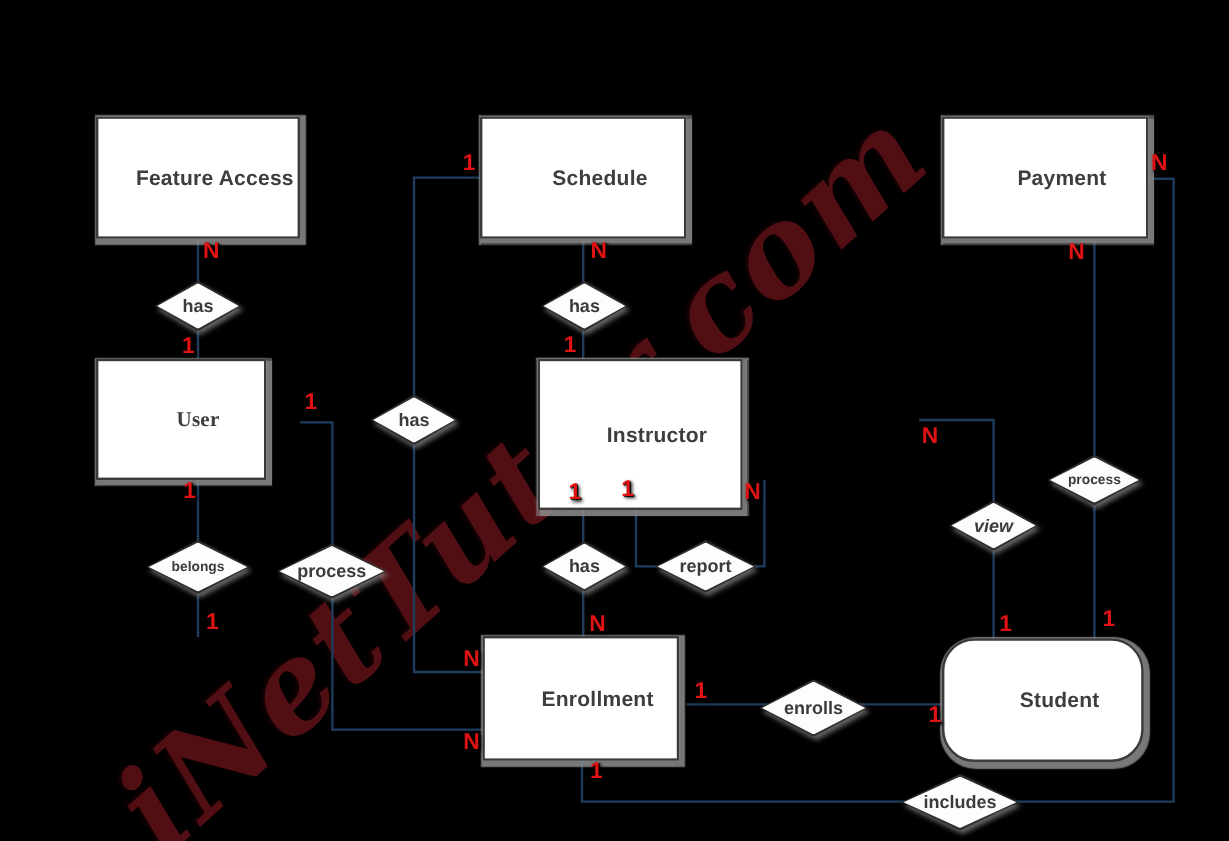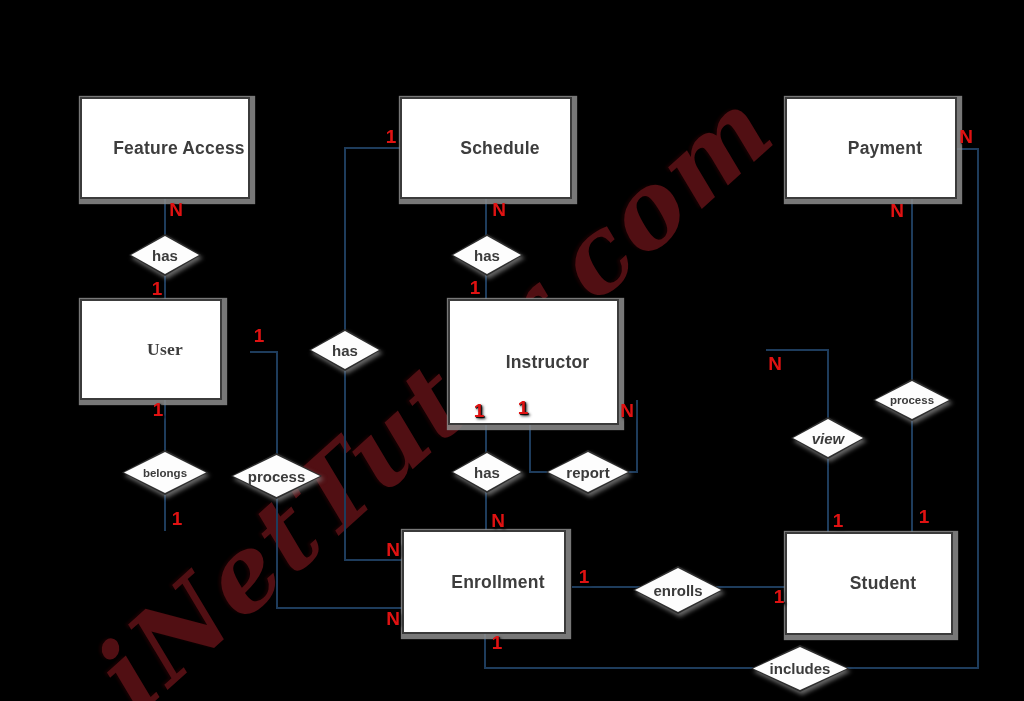--- a/index.html
+++ b/index.html
@@ -79,21 +79,21 @@
   </div>
   <div class="entity" style="left:80px;top:299px;width:142px;height:101px;font-family:Liberation Serif, serif;">
     <span class="entity-label">User</span>
   </div>
   <div class="entity" style="left:400px;top:299px;width:171px;height:126px;margin-left:48px;">
     <span class="entity-label">Instructor</span>
   </div>
   <div class="entity" style="left:402px;top:530px;width:164px;height:104px;">
     <span class="entity-label">Enrollment</span>
   </div>
-  <div class="entity" style="left:785px;top:532px;width:168px;height:103px;">
+  <div class="entity" style="left:785px;top:532px;width:168px;height:103px;border-radius:27px;">
     <span class="entity-label">Student</span>
   </div>
 
   <div class="diamond" style="left:129px;top:234px;width:72px;height:42px;">
     <span class="diamond-label">has</span>
   </div>
   <div class="diamond" style="left:451px;top:234px;width:72px;height:42px;">
     <span class="diamond-label">has</span>
   </div>
   <div class="diamond" style="left:309px;top:329px;width:72px;height:42px;">

